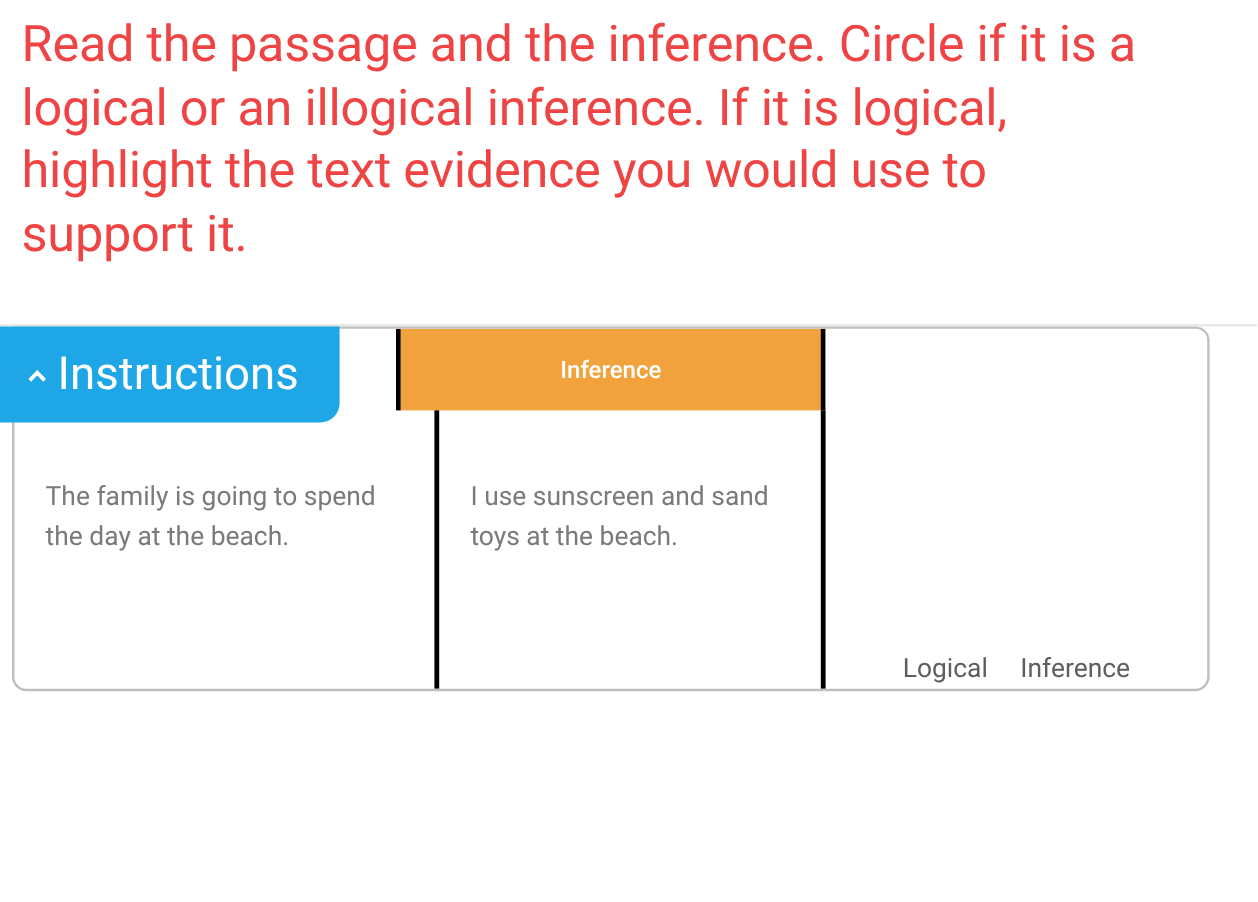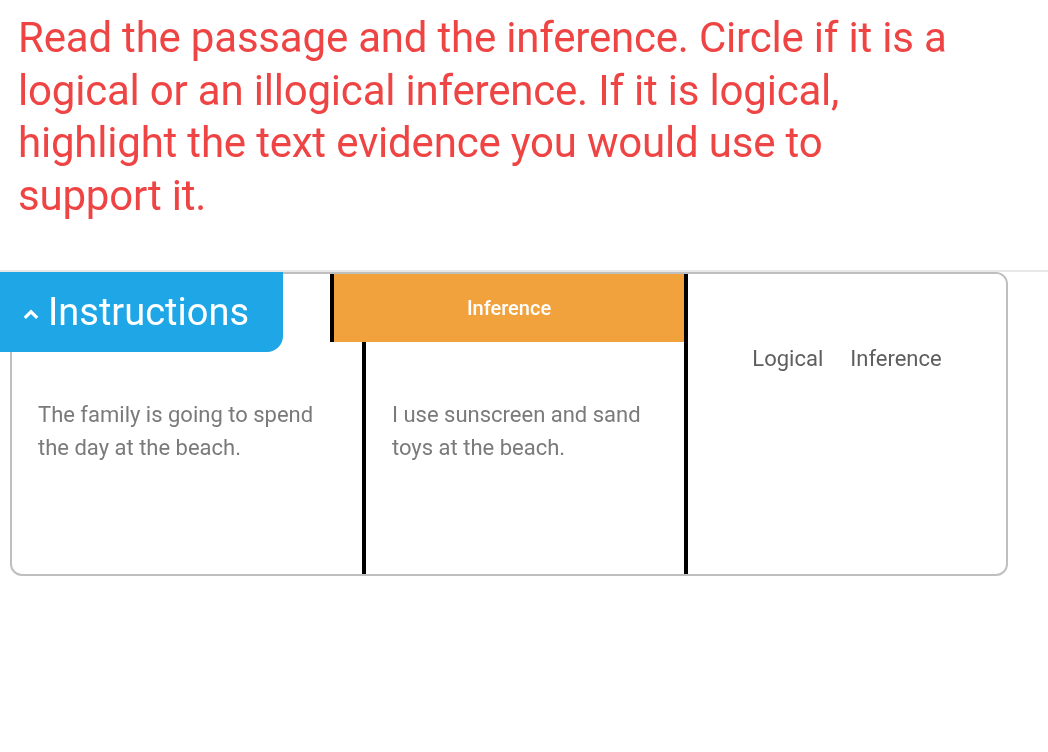--- a/index.html
+++ b/index.html
@@ -109,21 +109,21 @@
       min-height: 232px;
     }
     .body-row .cell {
       color: #7a7a7a;
       font-size: 22px;
       line-height: 1.5;
       padding: 56px 26px 24px 26px;
     }
     .body-row .col-answer {
       display: flex;
-      align-items: flex-start;
+      align-items: flex-end;
       justify-content: center;
       gap: 27px;
       padding: 0 20px;
     }
     .answer-option {
       color: #5e5e5e;
       font-size: 22px;
       font-weight: 400;
       cursor: pointer;
     }

